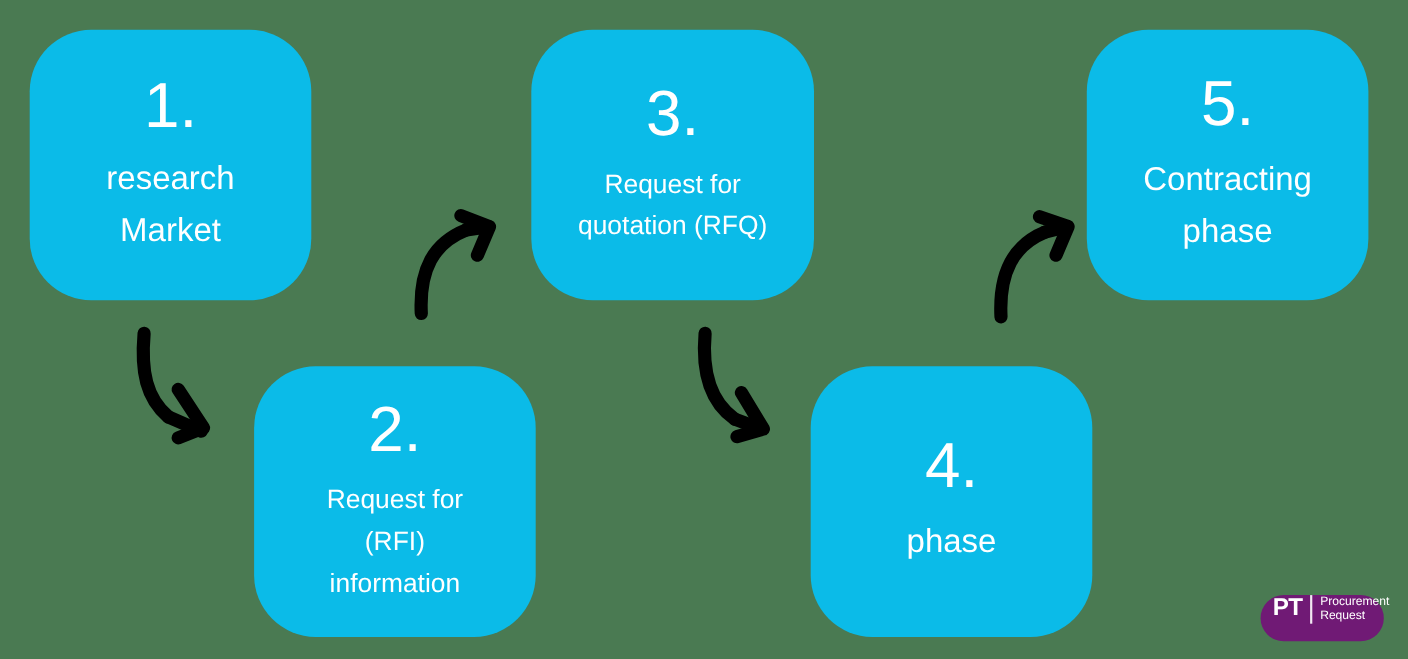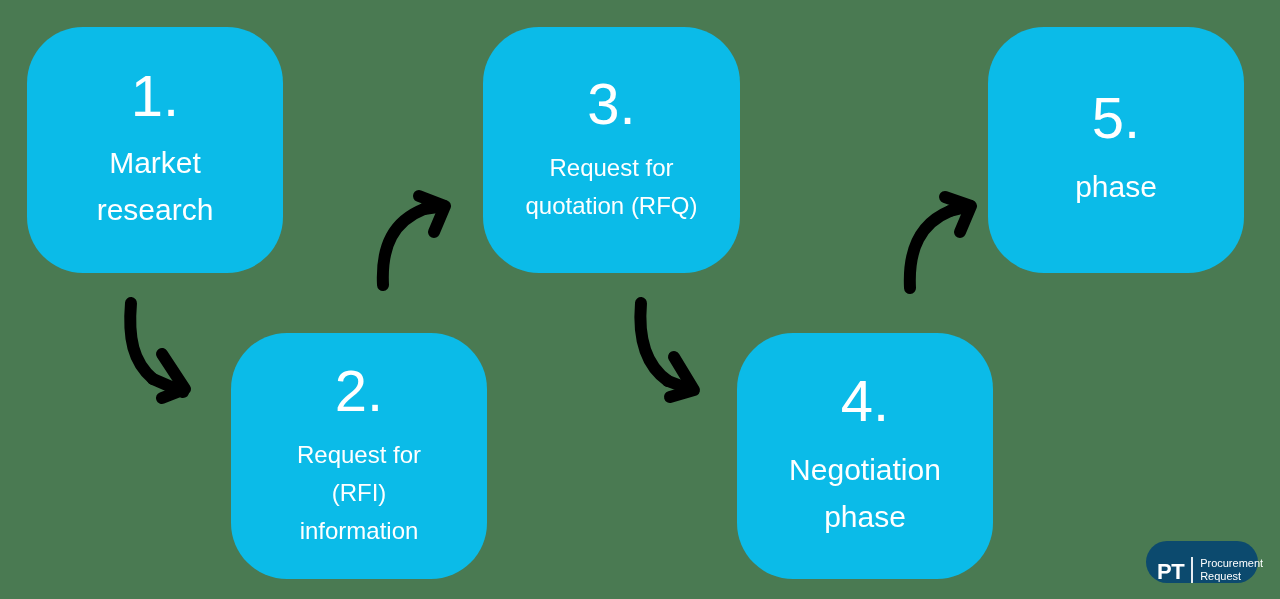--- a/index.html
+++ b/index.html
@@ -62,24 +62,24 @@
     left:0; top:0;
     width:1280px; height:599px;
     pointer-events:none;
   }
 
   
   #logo {
     position:absolute;
     left:1146px; top:541px;
     width:112px; height:42px;
-    background:#0c4a6e;
+    background:#701a75;
     border-radius:21px;
     display:flex;
-    align-items:flex-end;
+    align-items:flex-start;
     padding:0 9px 0 11px;
     gap:7px;
   }
   #logo-pt {
     font-size:22px;
     font-weight:bold;
     color:#ffffff;
     line-height:1;
     letter-spacing:-0.5px;
   }
@@ -104,22 +104,22 @@
   }
 </style>
 </head>
 <body>
 
 <div id="stage">
 
   <div class="step-box" id="box-1">
     <div class="step-num">1.</div>
     <div class="step-label">
+      <span class="ln">research</span>
       <span class="ln">Market</span>
-      <span class="ln">research</span>
     </div>
   </div>
 
   <div class="step-box" id="box-2">
     <div class="step-num">2.</div>
     <div class="step-label">
       <span class="ln">Request for</span>
       <span class="ln">(RFI)</span>
       <span class="ln">information</span>
     </div>
@@ -129,28 +129,28 @@
     <div class="step-num">3.</div>
     <div class="step-label">
       <span class="ln">Request for</span>
       <span class="ln">quotation (RFQ)</span>
     </div>
   </div>
 
   <div class="step-box" id="box-4">
     <div class="step-num">4.</div>
     <div class="step-label">
-      <span class="ln">Negotiation</span>
       <span class="ln">phase</span>
     </div>
   </div>
 
   <div class="step-box" id="box-5">
     <div class="step-num">5.</div>
     <div class="step-label">
+      <span class="ln">Contracting</span>
       <span class="ln">phase</span>
     </div>
   </div>
 
   <svg class="arrow-layer" viewBox="0 0 1280 599" width="1280" height="599">
 
     <g>
       <path d="M 131 303 C 128 338 133 362 153 379" fill="none" stroke="#000000" stroke-width="12" stroke-linecap="round"></path>
       <path d="M 153 379 L 183 392" fill="none" stroke="#000000" stroke-width="12" stroke-linecap="round"></path>
       <path d="M 162 354 L 185 389 L 162 398" fill="none" stroke="#000000" stroke-width="12" stroke-linecap="round" stroke-linejoin="round"></path>

